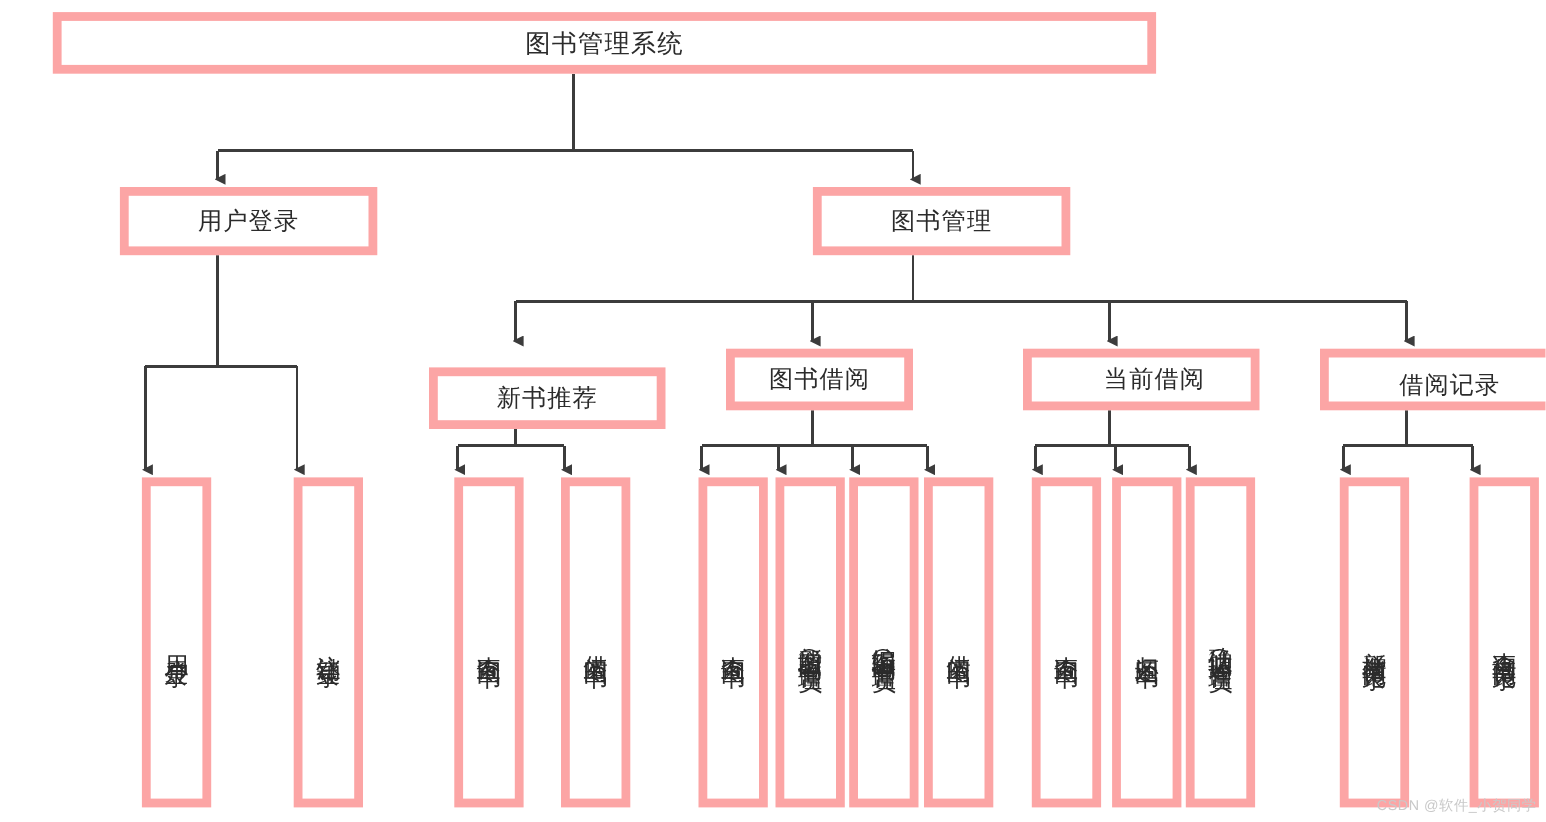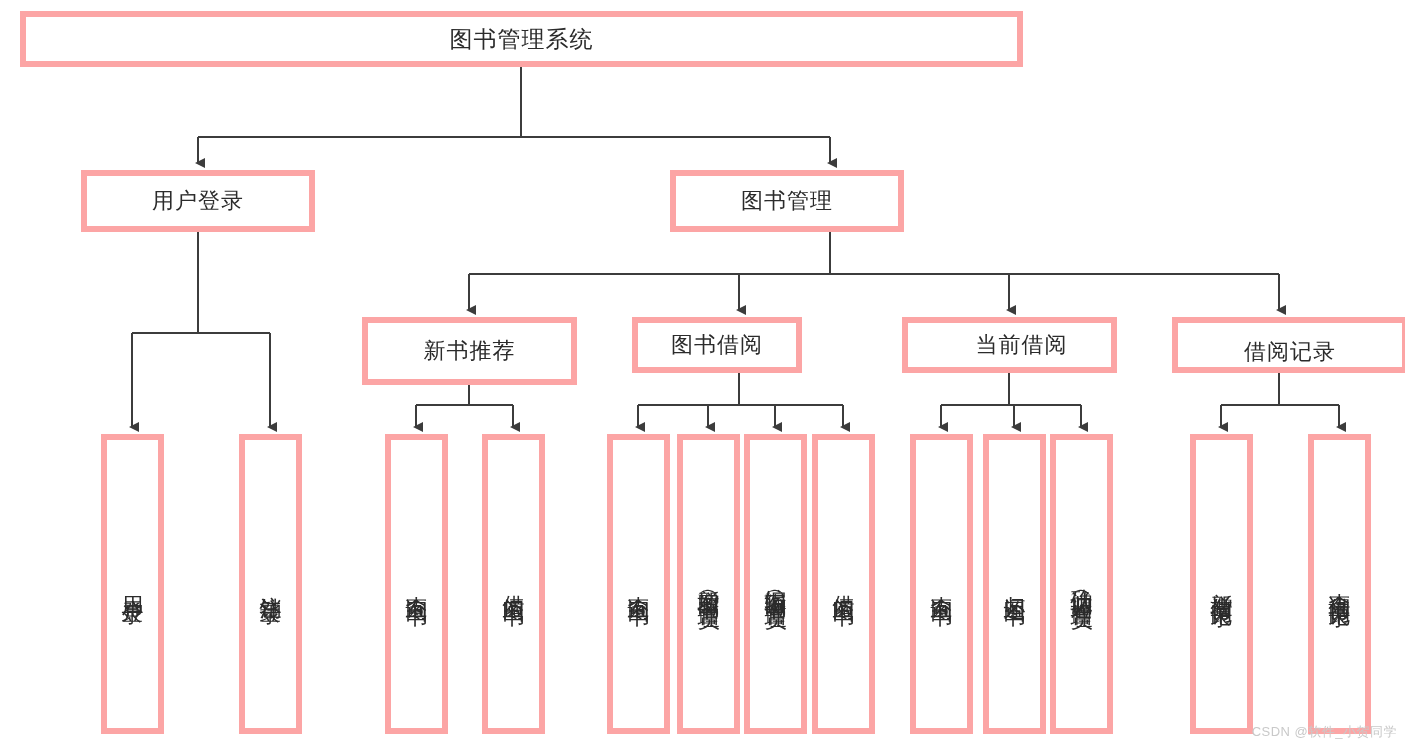--- a/index.html
+++ b/index.html
@@ -1,20 +1,20 @@
 <!DOCTYPE html>
 <html><head>
 <meta charset="utf-8">
 <style>
   html,body{margin:0;padding:0;background:#ffffff;}
   body{width:1405px;height:747px;font-family:"Liberation Sans","DejaVu Sans",sans-serif;overflow:hidden;}
   #canvas{position:relative;width:1405px;height:747px;background:#fff;}
   svg.links{position:absolute;left:0;top:0;width:1405px;height:747px;}
-  .node{position:absolute;box-sizing:border-box;background:#ffffff;border:6px solid #fca5a5;
-        display:flex;align-items:center;justify-content:center;color:#2b2b2b;}
+  .node{position:absolute;box-sizing:border-box;background:#ffffff;border:8px solid #fca5a5;
+        display:flex;align-items:center;justify-content:center;color:#2b2b2b;margin-left:28px;}
   .node.h{font-size:22px;letter-spacing:1px;}
   .node.v{writing-mode:vertical-rl;text-orientation:upright;font-size:22px;
           letter-spacing:3px;line-height:1;padding:10px 0;}
   .node.root{font-size:23px;}
   .watermark{position:absolute;right:8px;bottom:6px;font-size:13px;color:#c9c9c9;
              letter-spacing:0.5px;white-space:nowrap;}
 </style>
 </head>
 <body>
 
@@ -70,25 +70,25 @@
     </g>
   </svg>
 
   <div class="node h root" style="left:20px;top:11px;width:1003px;height:56px;">
     <span>图书管理系统</span>
   </div>
 
   <div class="node h" style="left:81px;top:170px;width:234px;height:62px;">
     <span>用户登录</span>
   </div>
-  <div class="node h" style="left:670px;top:170px;width:234px;height:62px;">
+  <div class="node h" style="left:711px;top:170px;width:234px;height:62px;">
     <span>图书管理</span>
   </div>
 
-  <div class="node h" style="left:362px;top:317px;width:215px;height:68px;">
+  <div class="node h" style="left:362px;top:334px;width:215px;height:56px;">
     <span>新书推荐</span>
   </div>
   <div class="node h" style="left:632px;top:317px;width:170px;height:56px;">
     <span>图书借阅</span>
   </div>
   <div class="node h" style="left:902px;top:317px;width:215px;height:56px;padding-left:24px;">
     <span>当前借阅</span>
   </div>
   <div class="node h" style="left:1172px;top:317px;width:236px;height:56px;align-items:flex-end;">
     <span>借阅记录</span>

